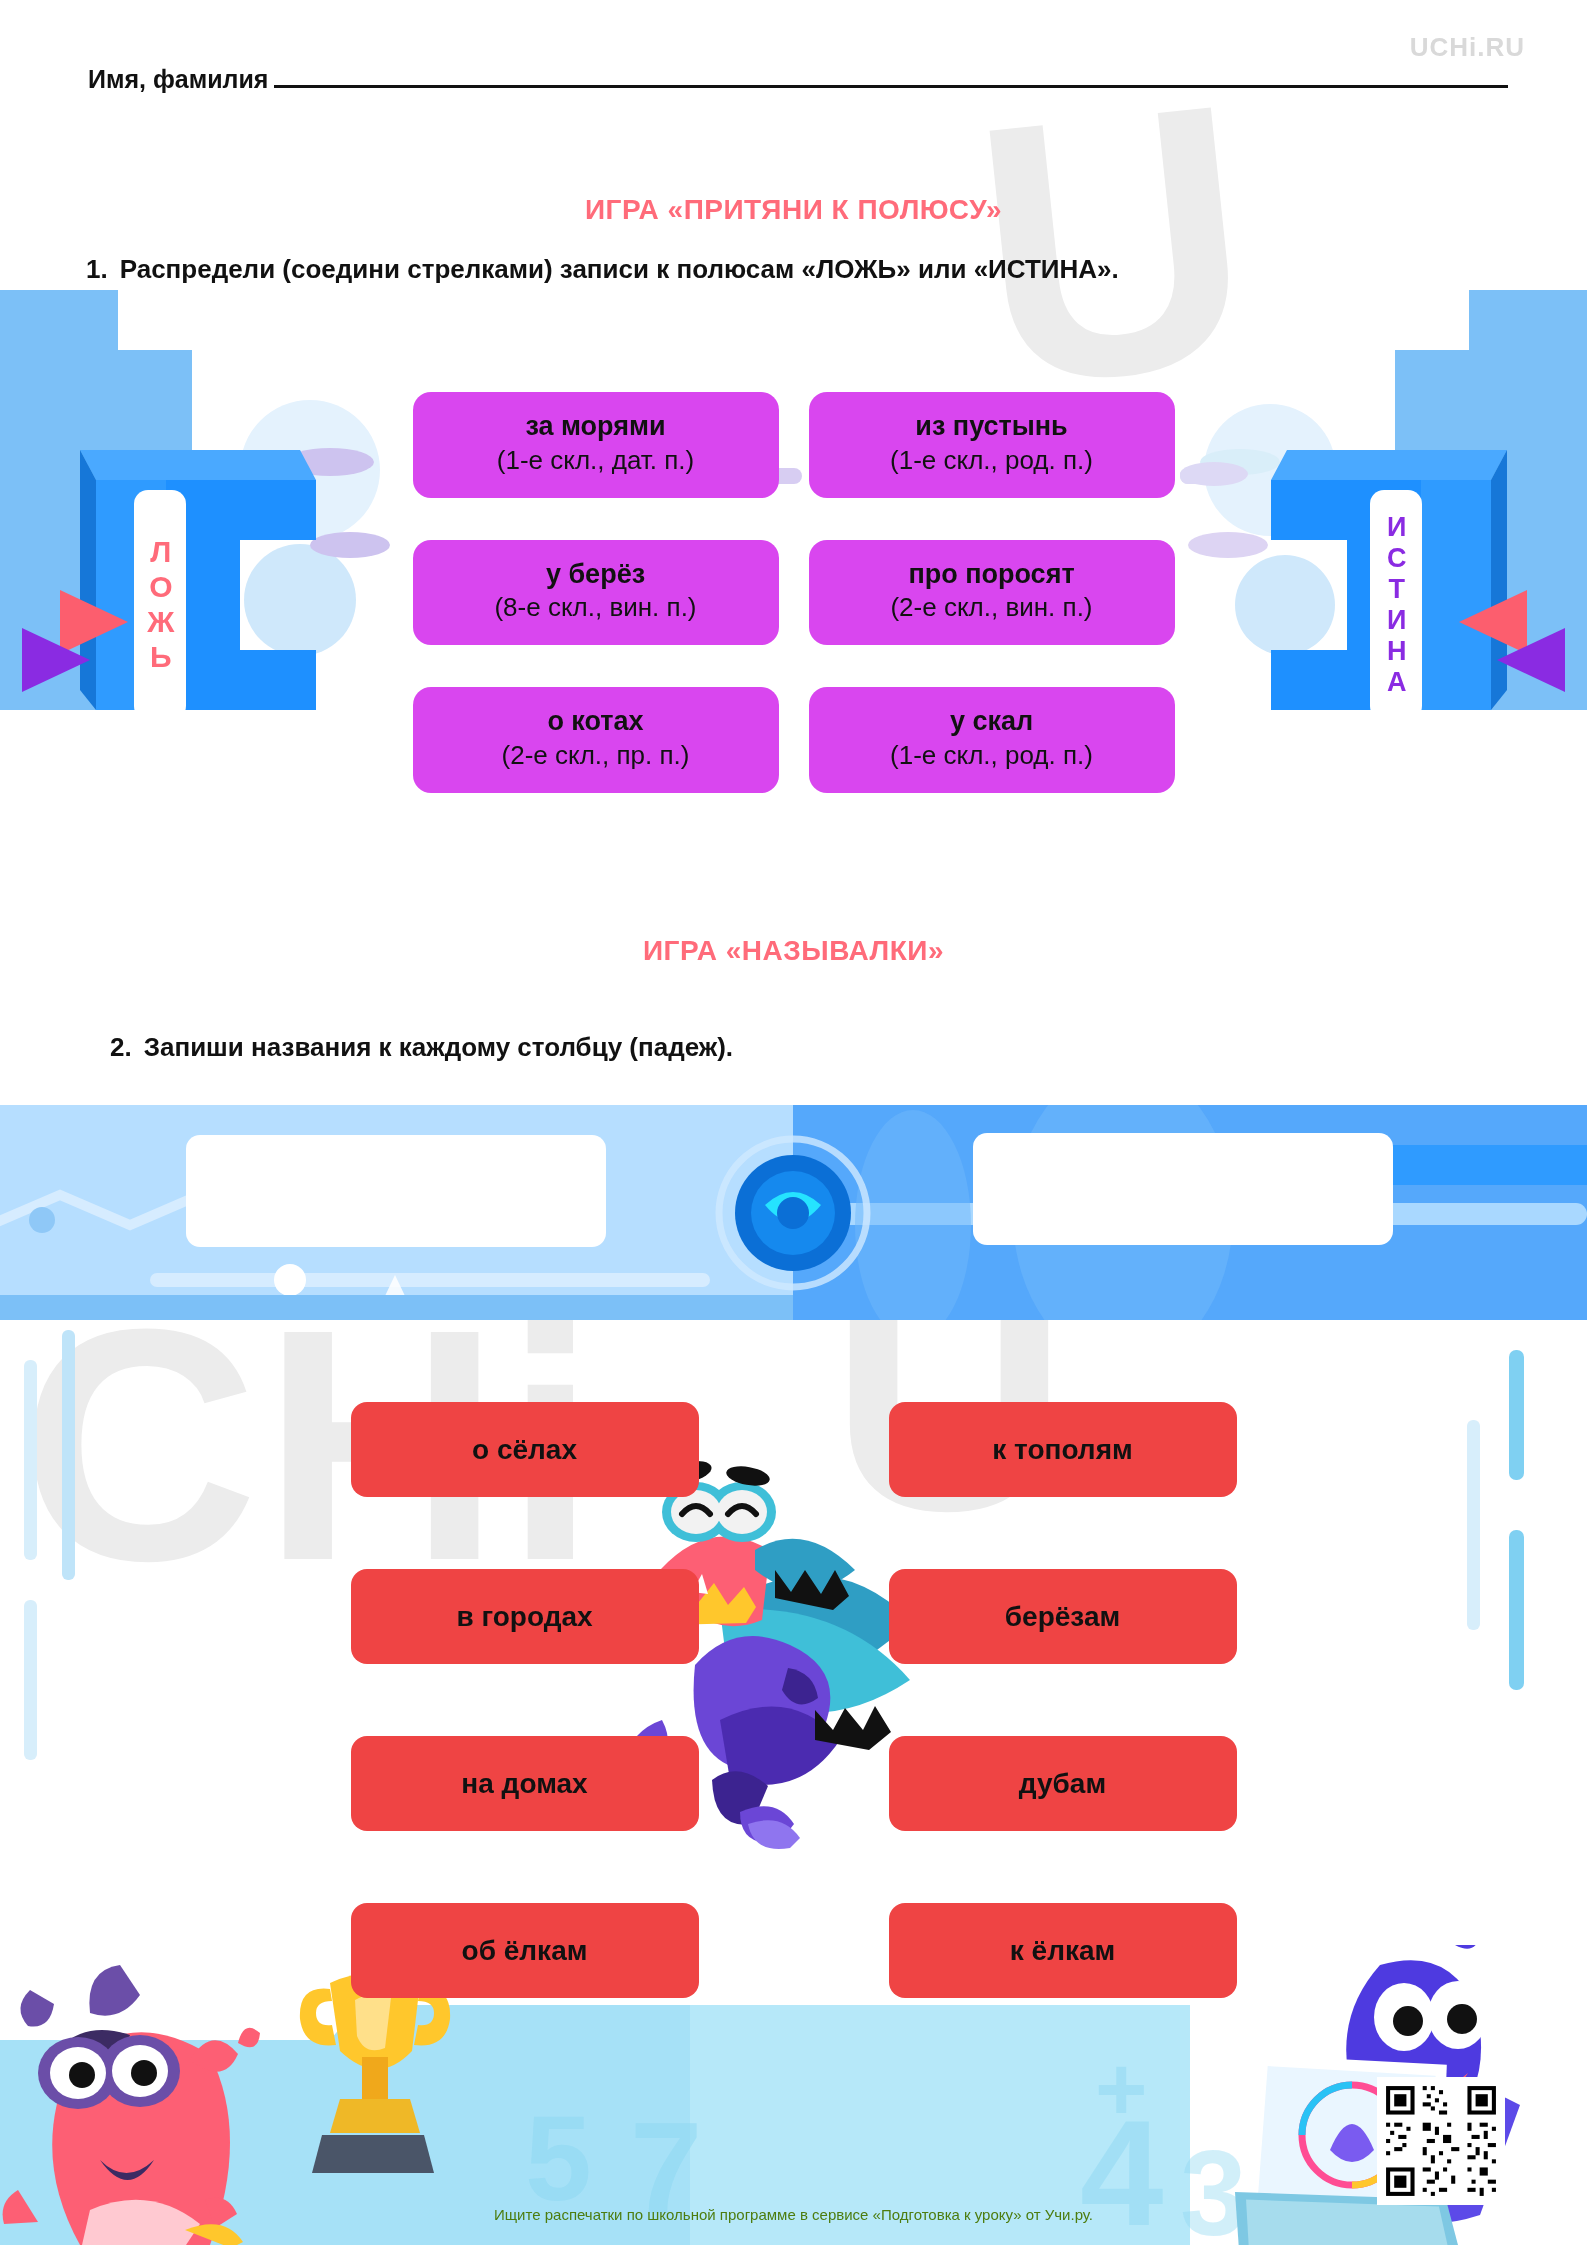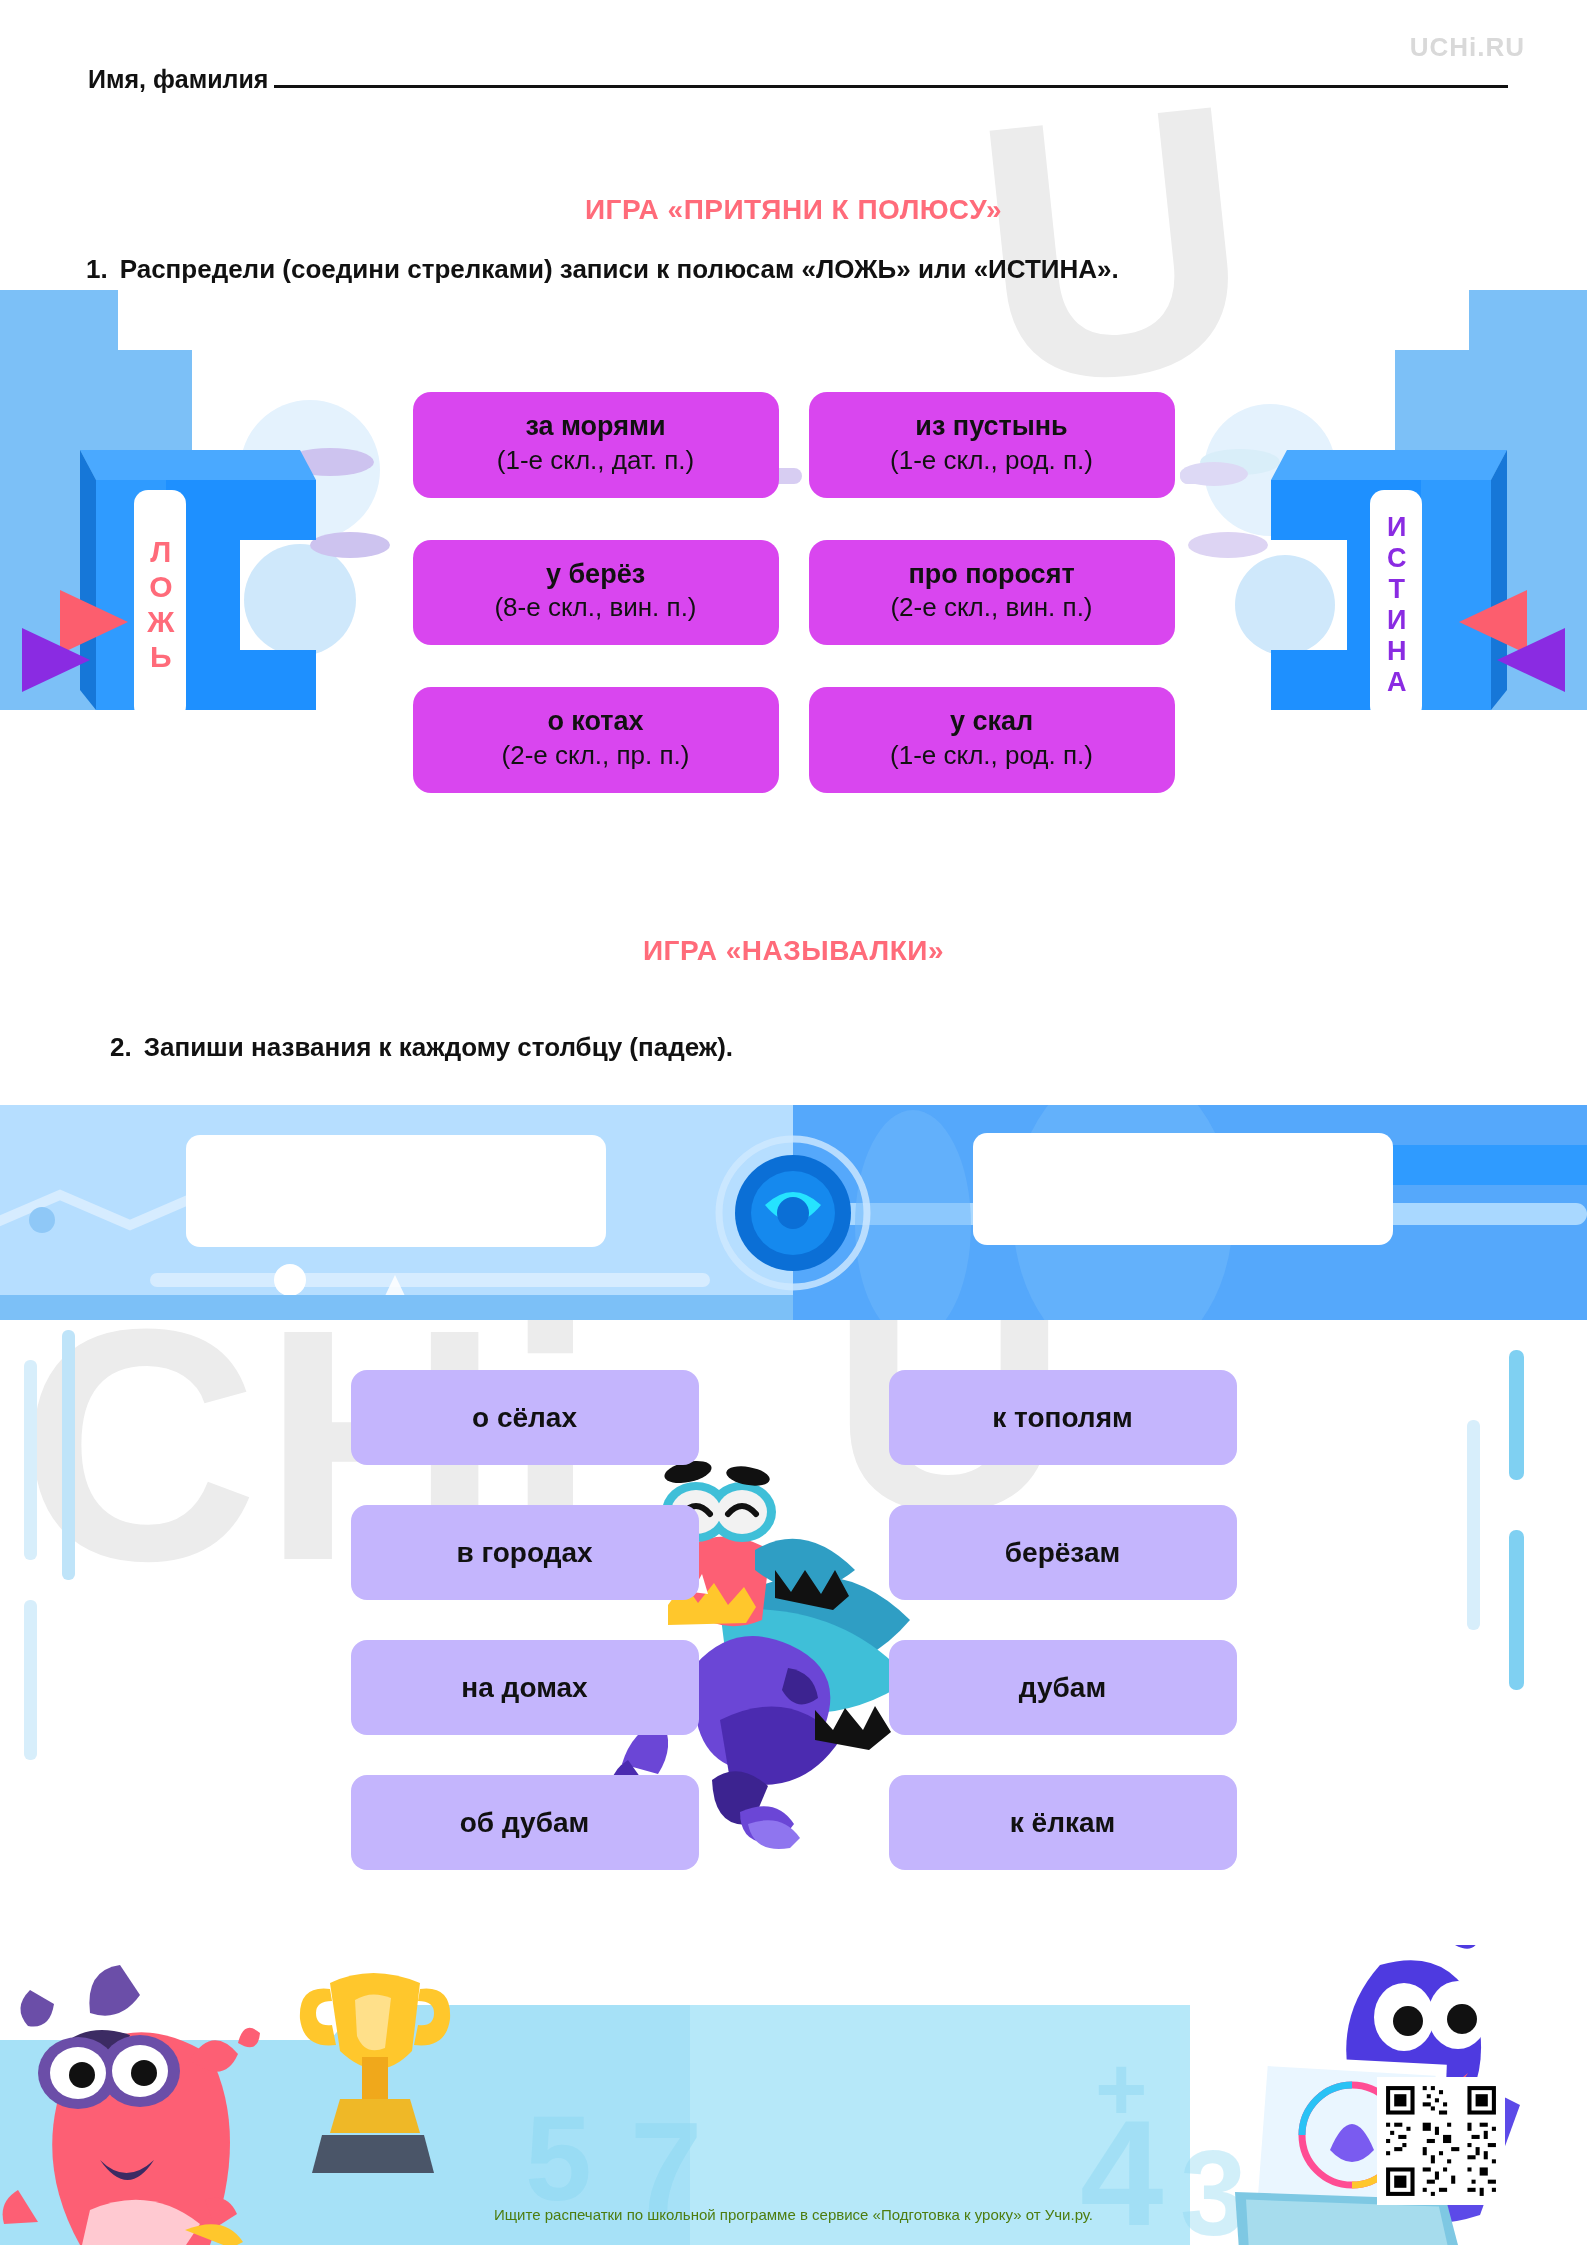--- a/index.html
+++ b/index.html
@@ -66,23 +66,23 @@
   .banner-right { width: 794px; background: #55a8fb; }
   .answer-box { position: absolute; background: #fff; border-radius: 14px; }
   #answer-box-1 { left: 186px; top: 30px; width: 420px; height: 112px; }
   #answer-box-2 { left: 180px; top: 28px; width: 420px; height: 112px; }
   .banner-deco { position: absolute; }
 
   
   .cards2 { position: absolute; top: 1370px; width: 1587px; z-index: 4;
             display: flex; justify-content: center; gap: 190px; }
   .col { display: flex; flex-direction: column; gap: 40px; }
-  .card2 { background: #c4b5fd; border-radius: 16px; width: 348px; height: 95px;
+  .card2 { background: #ef4444; border-radius: 16px; width: 348px; height: 95px;
            display: flex; align-items: center; justify-content: center;
-           font-size: 28px; font-weight: 700; color: #111; }
+           font-size: 28px; font-weight: 700; color: #111; margin-top: 32px; }
 
   
   .mascot { position: absolute; z-index: 3; }
   #mascot-hero { left: 600px; top: 1420px; }
   .footer { position: absolute; left: 0; bottom: 0; width: 1587px; height: 300px; z-index: 2; }
   .footer-note { position: absolute; left: 0; bottom: 22px; width: 1587px; text-align: center;
                  font-size: 15px; color: #4d7c0f; z-index: 8; }
   .qr { position: absolute; right: 82px; bottom: 40px; width: 128px; height: 128px;
         background: #fff; z-index: 7; padding: 5px; }
 </style>
@@ -234,21 +234,21 @@
   <rect x="62" y="20" width="15" height="130" rx="7" fill="#7fd0f2"></rect>
   <rect x="20" y="90" width="13" height="210" rx="6" fill="#d7eefb"></rect>
   <rect x="62" y="200" width="15" height="160" rx="7" fill="#7fd0f2"></rect>
 </svg>
 
 <div class="cards2">
   <div class="col">
     <div class="card2">о сёлах</div>
     <div class="card2">в городах</div>
     <div class="card2">на домах</div>
-    <div class="card2">об дубам</div>
+    <div class="card2">об ёлкам</div>
   </div>
   <div class="col">
     <div class="card2">к тополям</div>
     <div class="card2">берёзам</div>
     <div class="card2">дубам</div>
     <div class="card2">к ёлкам</div>
   </div>
 </div>
 
 <svg class="mascot" id="mascot-hero" width="330" height="430" viewBox="0 0 330 430">

